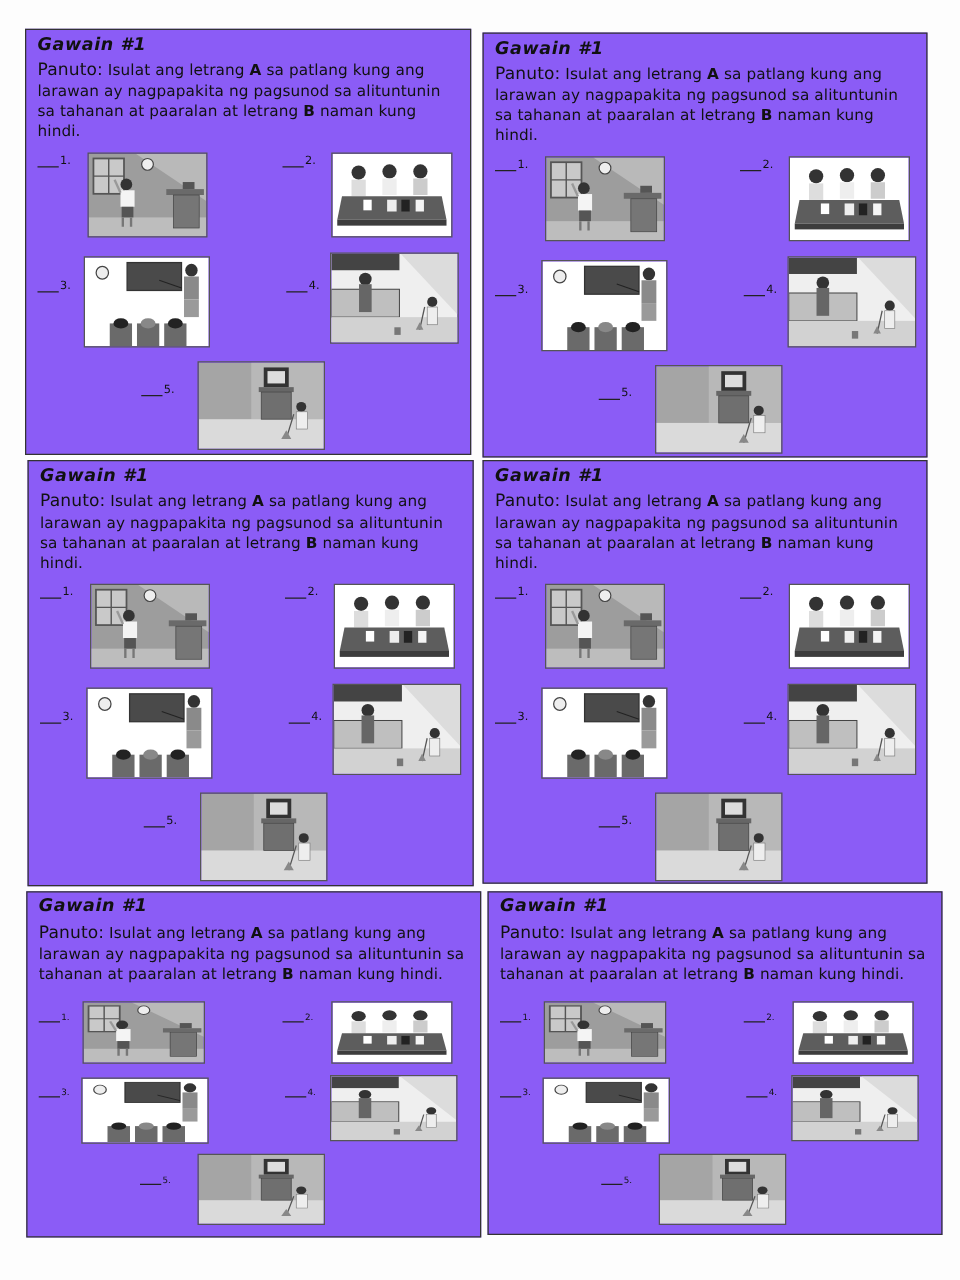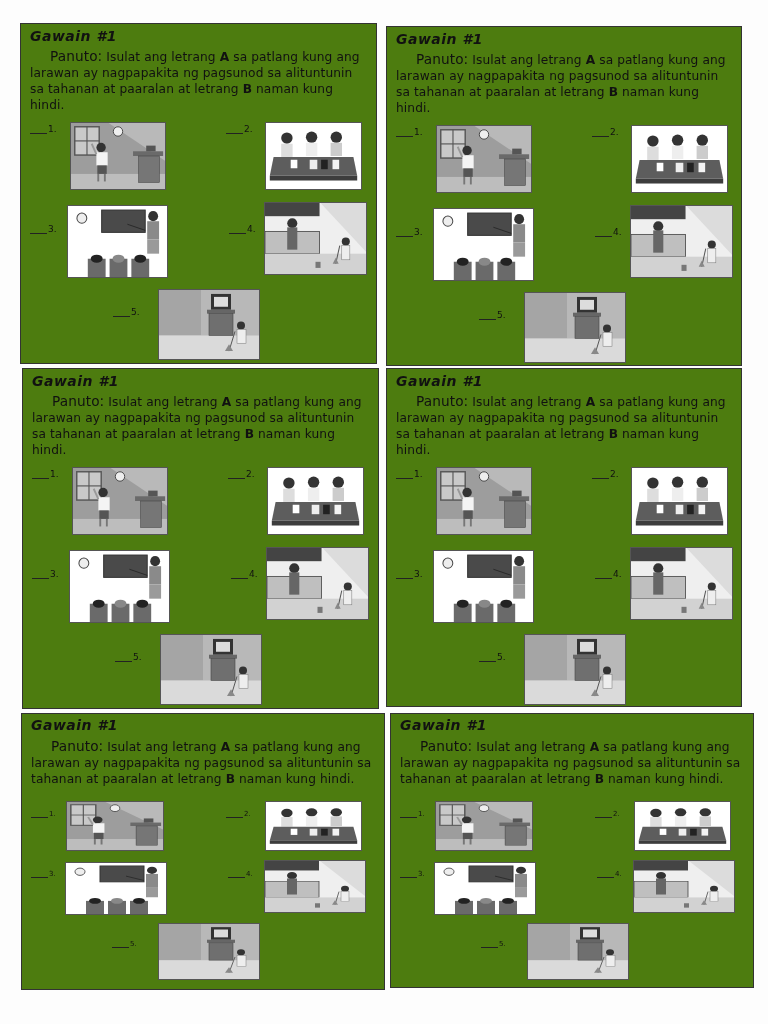--- a/index.html
+++ b/index.html
@@ -1,29 +1,29 @@
 <!DOCTYPE html>
 <html><head>
 <meta charset="utf-8">
 <style>
   html, body { margin:0; padding:0; }
   body {
     width:768px; height:1024px; background:#fdfdfd; position:relative; overflow:hidden;
     font-family:"DejaVu Sans", "Liberation Sans", sans-serif; color:#111;
   }
   .card {
-    position:absolute; box-sizing:border-box; border:1.5px solid #333; background:#4d7c0f;
+    position:absolute; box-sizing:border-box; border:1.5px solid #333; background:#8b5cf6;
   }
   .card .title {
     position:absolute; left:9px; font-style:italic; font-weight:bold; letter-spacing:0.5px;
   }
   .card .instr {
     position:absolute; left:9px; right:6px; line-height:1.32; letter-spacing:0.1px;
   }
-  .card .instr .lead { font-size:1.12em;margin-left:20px; }
+  .card .instr .lead { font-size:1.12em; }
   .card .instr b { font-weight:bold; }
   .item { position:absolute; }
   .item .blank {
     position:absolute; display:flex; align-items:flex-end; white-space:nowrap; font-size:9px;
   }
   .item .blank .line { display:inline-block; width:17px; border-bottom:1px solid #222; margin-right:1px; height:8px; }
   .pic { position:absolute; box-sizing:border-box; border:1.5px solid #555; overflow:hidden; }
   .pic svg { width:100%; height:100%; display:block; }
 </style>
 </head>

